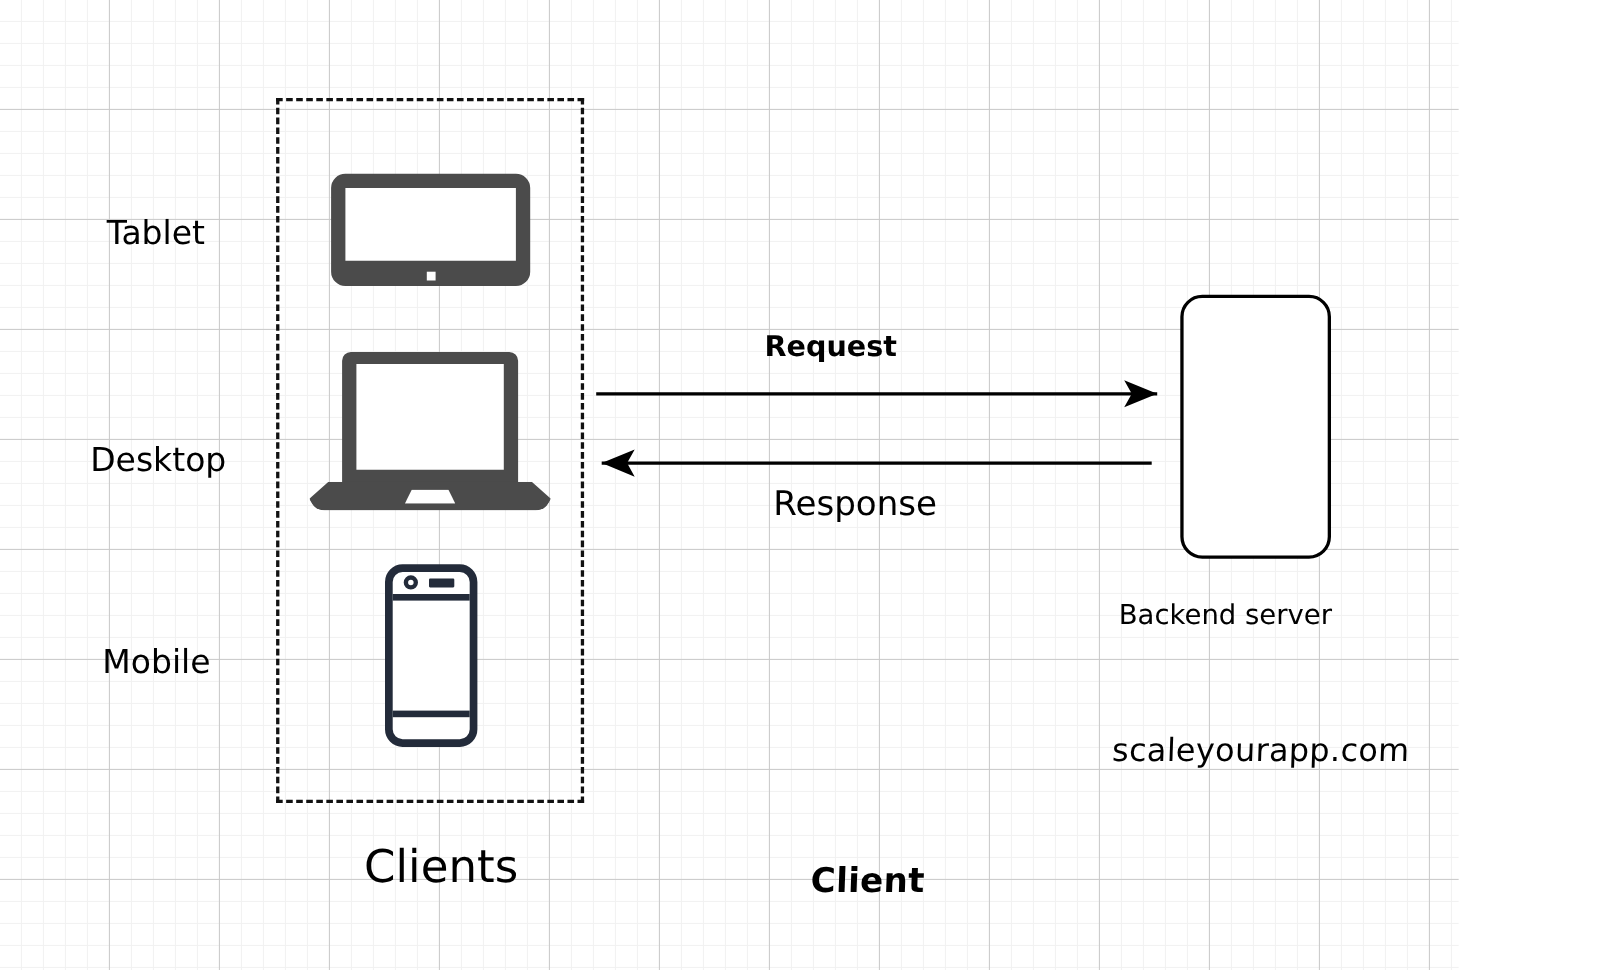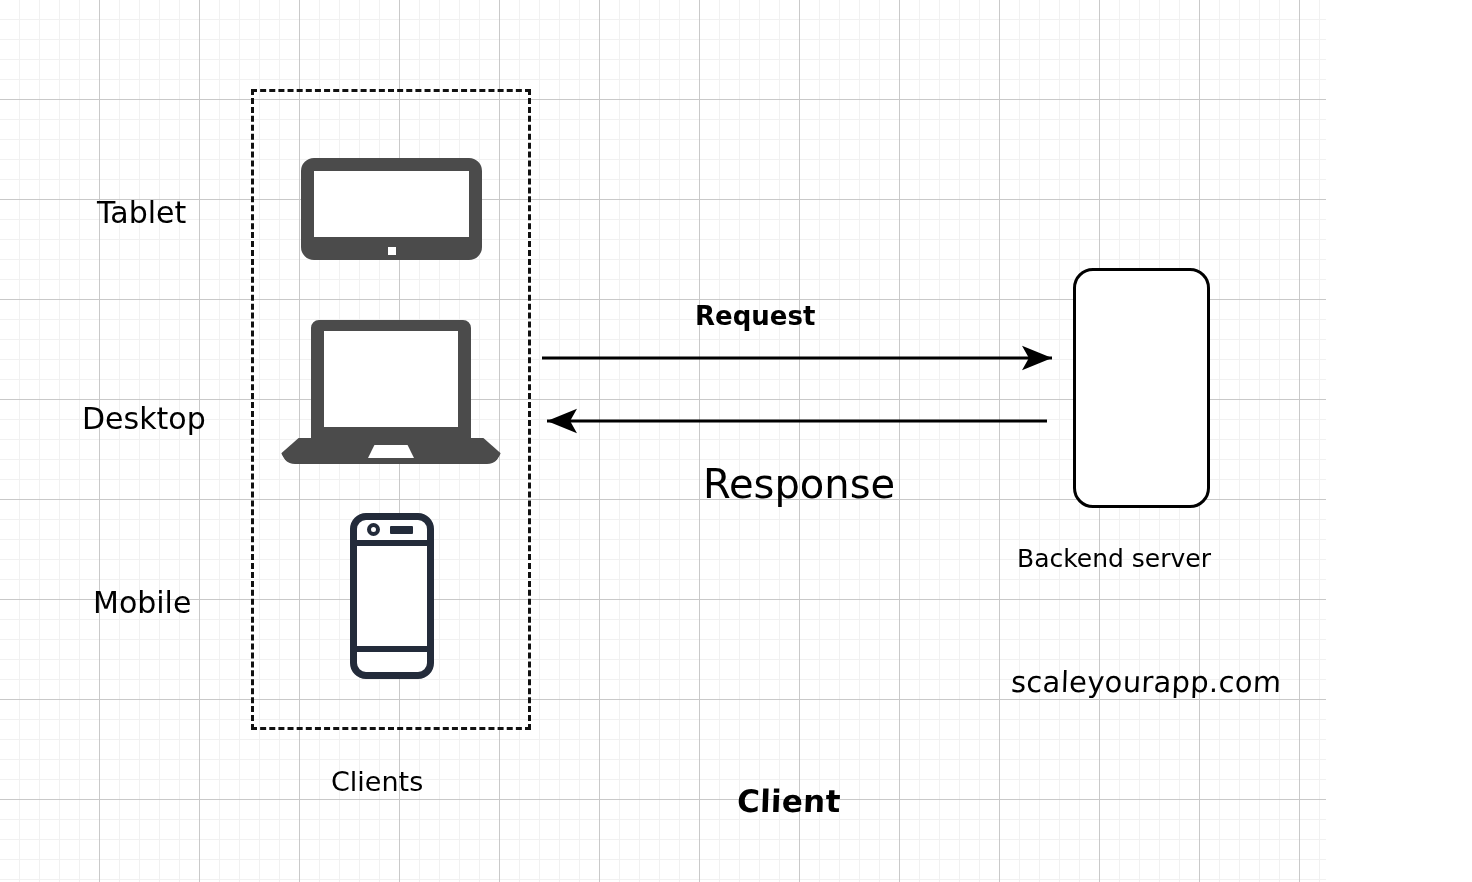--- a/index.html
+++ b/index.html
@@ -195,23 +195,23 @@
     top: 0;
     width: 1472px;
     height: 882px;
     pointer-events: none;
   }
 
   
   #label-tablet   { left: 97px;  top: 198px; }
   #label-desktop  { left: 82px;  top: 360px; margin-top: 44px; }
   #label-mobile   { left: 93px;  top: 588px; text-align: center; }
-  #label-clients  { left: 331px; top: 768px; font-size: 27px; }
+  #label-clients  { left: 331px; top: 768px; font-size: 41px; }
   #label-request  { left: 695px; top: 303px; font-size: 26px; font-weight: bold; }
-  #label-response { left: 703px; top: 464px; font-size: 40px; }
+  #label-response { left: 703px; top: 443px; font-size: 31px; }
   #label-backend  { left: 1017px; top: 546px; font-size: 25px; }
   #watermark      { left: 1011px; top: 668px; font-size: 29px; }
   #label-client   { left: 737px;  top: 786px; font-size: 31px; font-weight: 600; }
 </style>
 </head>
 <body>
 
 <div id="canvas">
 
   <div id="clients-box" class="abs"></div>

